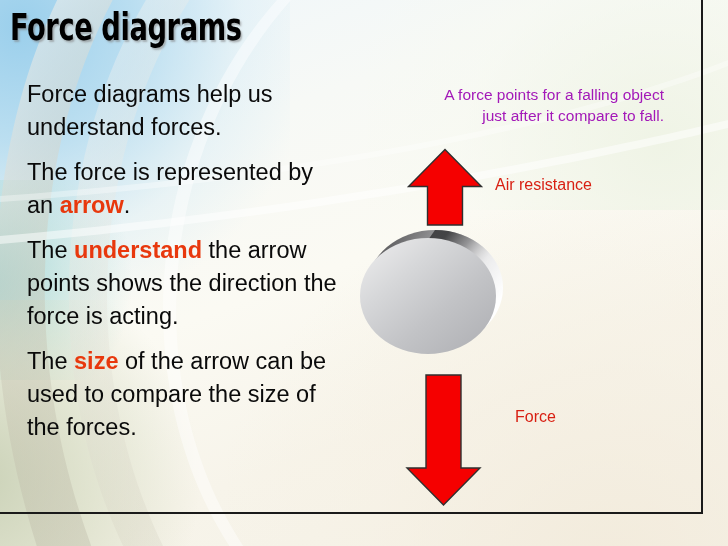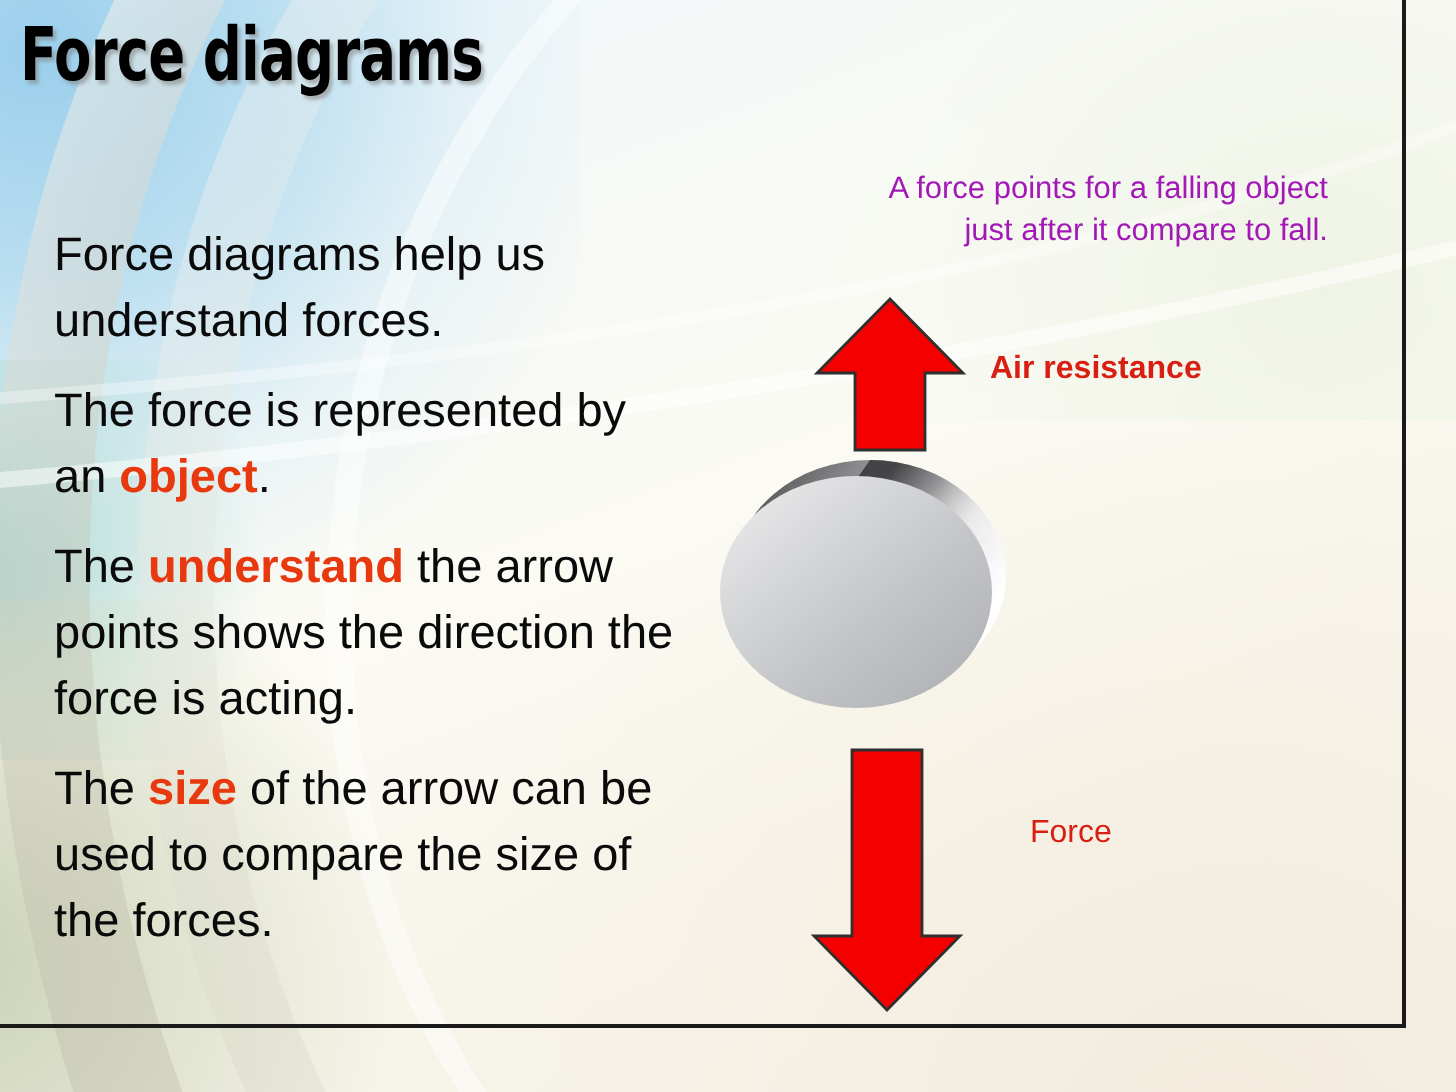--- a/index.html
+++ b/index.html
@@ -102,21 +102,20 @@
     text-shadow: 2px 2px 2px rgba(130,130,130,0.55);
     white-space: nowrap;
     font-family: "DejaVu Sans Condensed", "Liberation Sans Narrow", "Liberation Sans", sans-serif;
   }
 
   
   .body-col {
     position: absolute;
     left: 27px; top: 78px;
     width: 318px;
-    margin-top: 33px;
   }
   .para {
     font-size: 23.5px;
     line-height: 33px;
     color: #0a0a0a;
     margin: 0 0 12px 0;
   }
   .para:last-child { margin-bottom: 0; }
   .kw { color: #e8380d; font-weight: bold; }
 
@@ -131,21 +130,21 @@
     color: #a319b8;
   }
 
   
   .label {
     position: absolute;
     font-size: 16px;
     color: #d81f12;
     white-space: nowrap;
   }
-  .label-air { left: 495px; top: 176px; font-weight: bold; }
+  .label-air { left: 495px; top: 176px; }
   .label-weight { left: 515px; top: 408px; }
 
   
   .figure { position: absolute; left: 340px; top: 130px; width: 210px; height: 380px; }
 </style>
 </head>
 <body>
 
 <div id="slide-root">
 
@@ -174,21 +173,21 @@
     <path d="M 728 120 C 560 160 300 210 0 236 L 0 244 C 300 218 560 168 728 128 Z" fill="#ffffff" opacity="0.5"></path>
     <path d="M 728 60 C 600 110 360 170 0 196 L 0 202 C 360 176 600 116 728 66 Z" fill="#ffffff" opacity="0.35"></path>
   </svg>
 
   <div class="slide-frame"></div>
 
   <div class="title">Force diagrams</div>
 
   <div class="body-col">
     <p class="para"><span>Force diagrams help us understand forces.</span></p>
-    <p class="para"><span>The force is represented by an </span><span class="kw">object</span><span>.</span></p>
+    <p class="para"><span>The force is represented by an </span><span class="kw">arrow</span><span>.</span></p>
     <p class="para"><span>The </span><span class="kw">understand</span><span> the arrow points shows the direction the force is acting.</span></p>
     <p class="para"><span>The </span><span class="kw">size</span><span> of the arrow can be used to compare the size of the forces.</span></p>
   </div>
 
   <div class="caption">
     <div>A force points for a falling object</div>
     <div>just after it compare to fall.</div>
   </div>
 
   <div class="label label-air">Air resistance</div>

